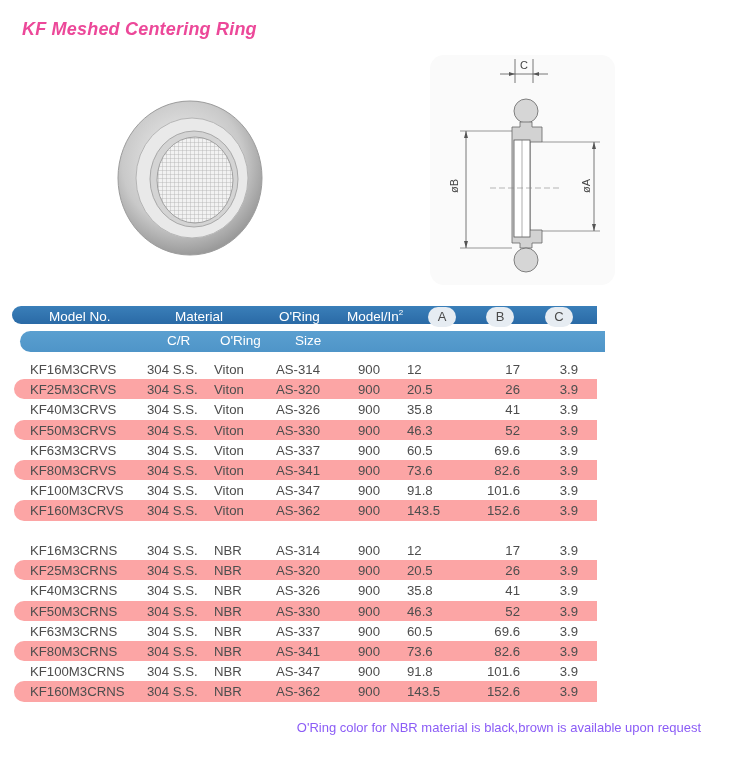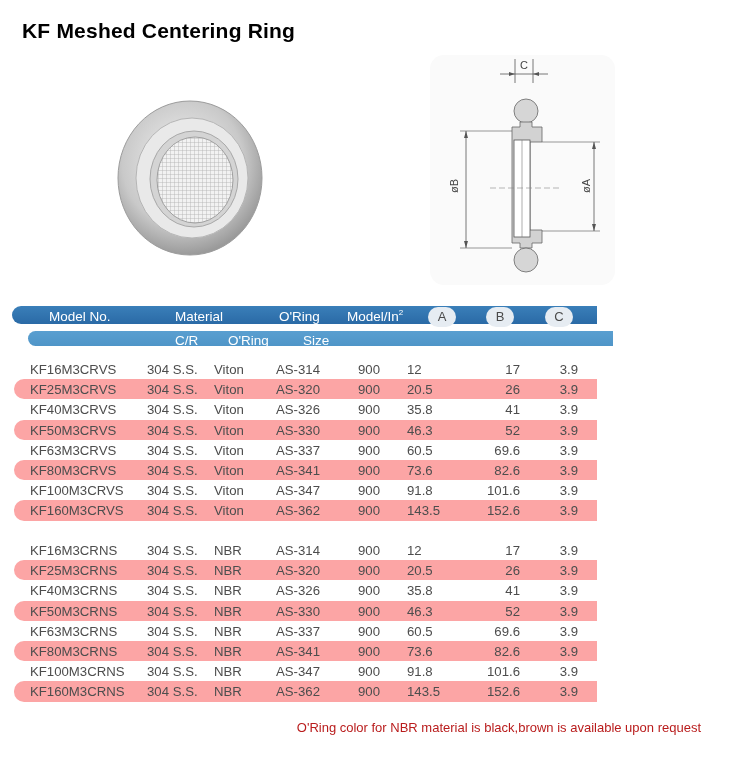--- a/index.html
+++ b/index.html
@@ -1,38 +1,38 @@
 <!DOCTYPE html>
 <html><head>
 <meta charset="utf-8">
 <style>
   html, body { margin:0; padding:0; background:#ffffff; }
   body { width:729px; height:769px; position:relative; overflow:hidden; font-family:"Liberation Sans", sans-serif; color:#4a4a4a; }
-  .title { position:absolute; left:22px; top:19px; font-size:21px; font-weight:bold; color:#000000; letter-spacing:0.2px; }
+  .title { position:absolute; left:22px; top:19px; font-size:18px; font-weight:bold; font-style:italic; color:#ec4899; letter-spacing:0.2px; }
   .photo { position:absolute; left:110px; top:98px; width:160px; height:160px; }
   .drawing { position:absolute; left:430px; top:55px; width:185px; height:230px; background:#fafafa; border-radius:14px; }
   .hdr1 { position:absolute; left:12px; top:306px; width:585px; height:18px; background:linear-gradient(#3a7fb9,#2a6aa6); border-radius:12px 0 0 12px; }
-  .hdr2 { position:absolute; left:28px; top:331px; width:585px; height:15px; background:linear-gradient(#5a9fd0,#4f95c8); border-radius:11px 0 0 11px; }
+  .hdr2 { position:absolute; left:20px; top:331px; width:585px; height:21px; background:linear-gradient(#5a9fd0,#4f95c8); border-radius:11px 0 0 11px; }
   .hcell { position:absolute; color:#ffffff; font-size:13.5px; top:3px; white-space:nowrap; }
   .hcell2 { position:absolute; color:#ffffff; font-size:13.5px; top:2px; white-space:nowrap; }
   .pill { position:absolute; top:1px; width:28px; height:20px; border-radius:10px; background:#e6ecf2; color:#4a4a4a; font-size:13px; text-align:center; line-height:20px; }
   sup { font-size:8px; vertical-align:top; position:relative; top:-1px; }
   .tbl { position:absolute; left:14px; width:583px; }
   .row { position:relative; height:20.2px; font-size:13.2px; color:#4d4d4d; }
   .row.alt { background:#fca5a5; border-radius:10px 0 0 10px; }
   .row span { position:absolute; top:3px; white-space:nowrap; }
   .c-model { left:16px; }
   .c-cr { left:133px; }
   .c-oring { left:200px;text-align:right; }
   .c-size { left:262px; }
   .c-mesh { left:344px; }
   .c-a { left:393px; width:40px; }
   .c-b { left:470px; width:36px; text-align:right; }
   .c-c { left:524px; width:40px; text-align:right; }
-  .notes { position:absolute; right:28px; top:719px; text-align:center; font-size:13px; color:#b91c1c; line-height:17px; }
+  .notes { position:absolute; right:28px; top:719px; text-align:center; font-size:13px; color:#8b5cf6; line-height:17px; }
 </style>
 </head>
 <body>
 
 <div class="title">KF Meshed Centering Ring</div>
 
 <div class="photo">
   <svg width="160" height="160" viewBox="0 0 160 160">
     <defs>
       <radialGradient id="rg1" cx="45%" cy="40%" r="60%">

